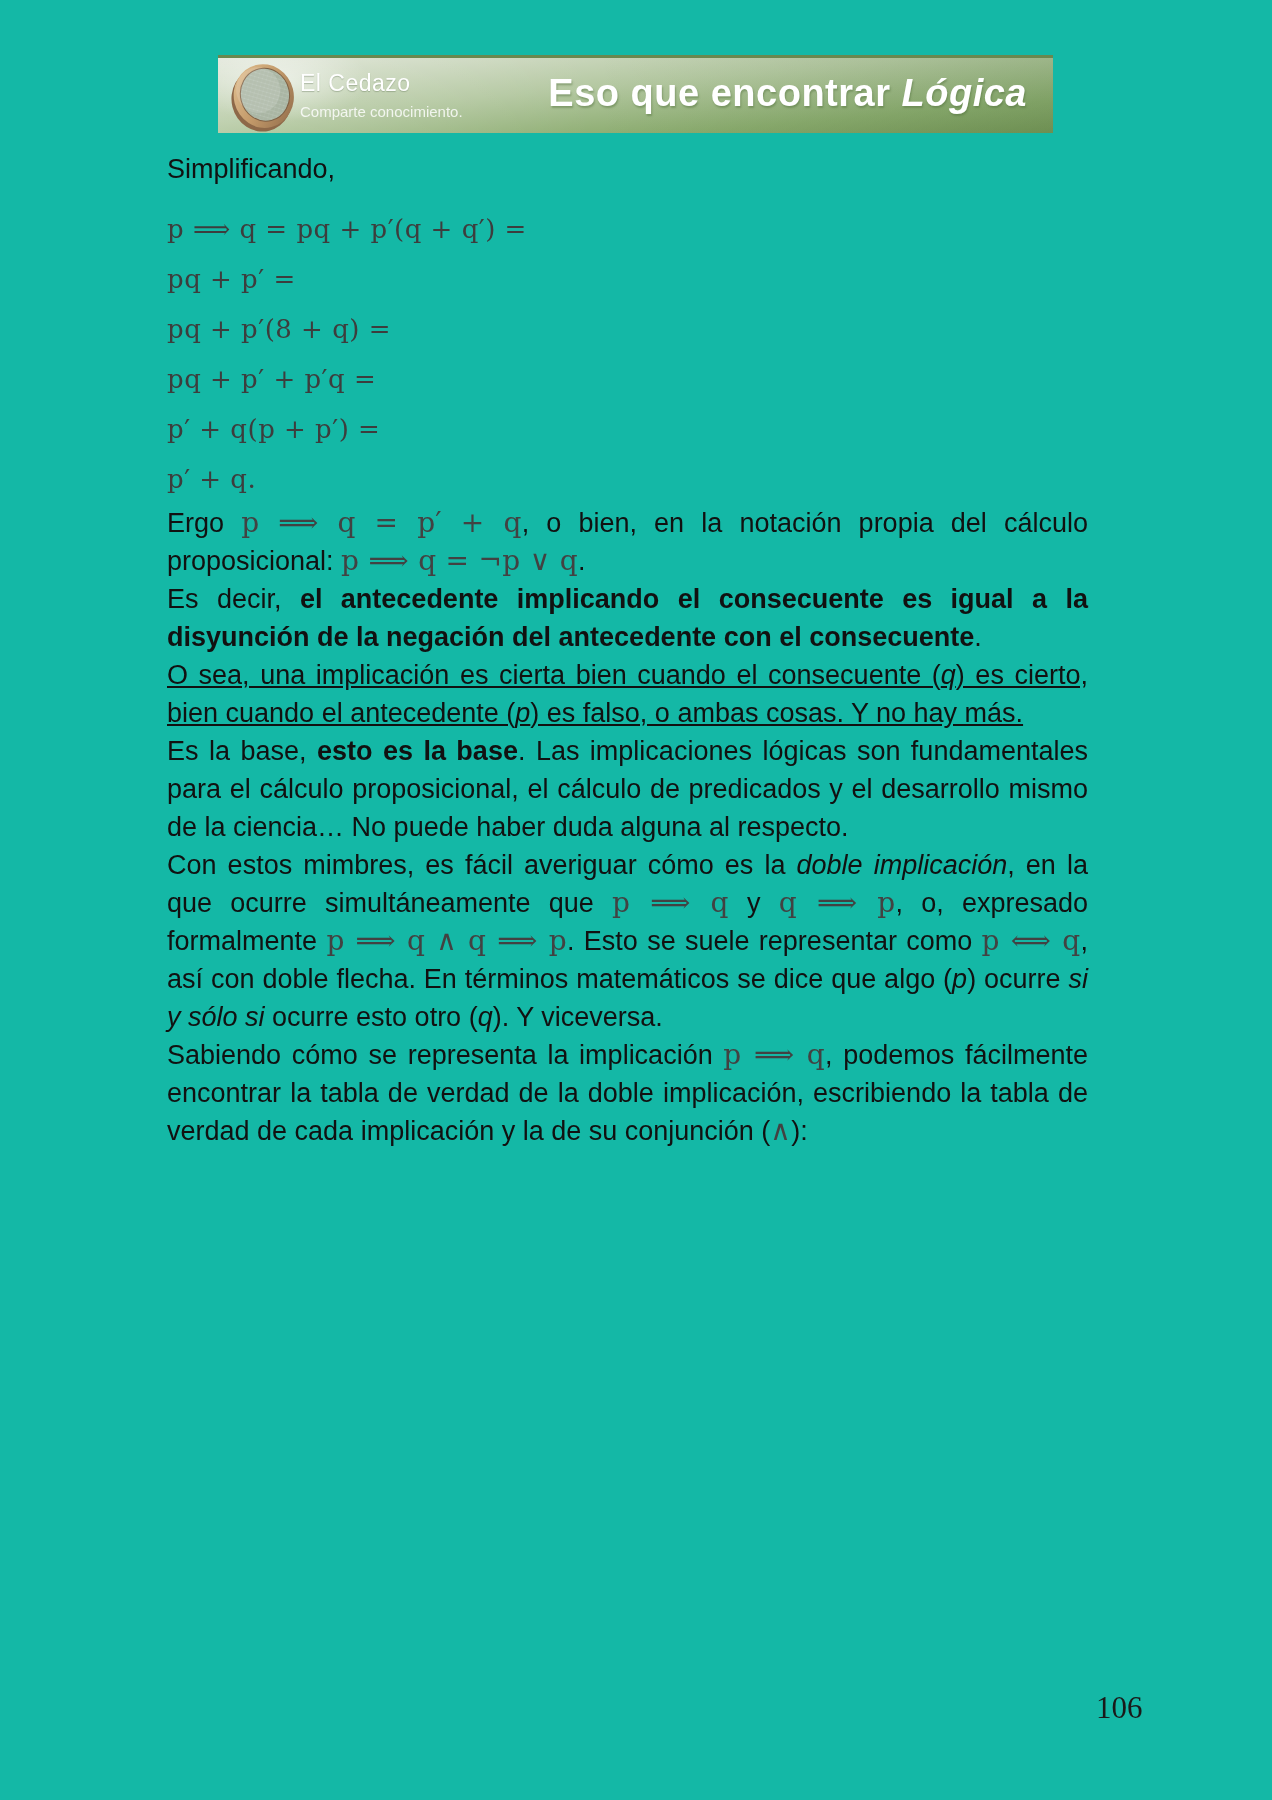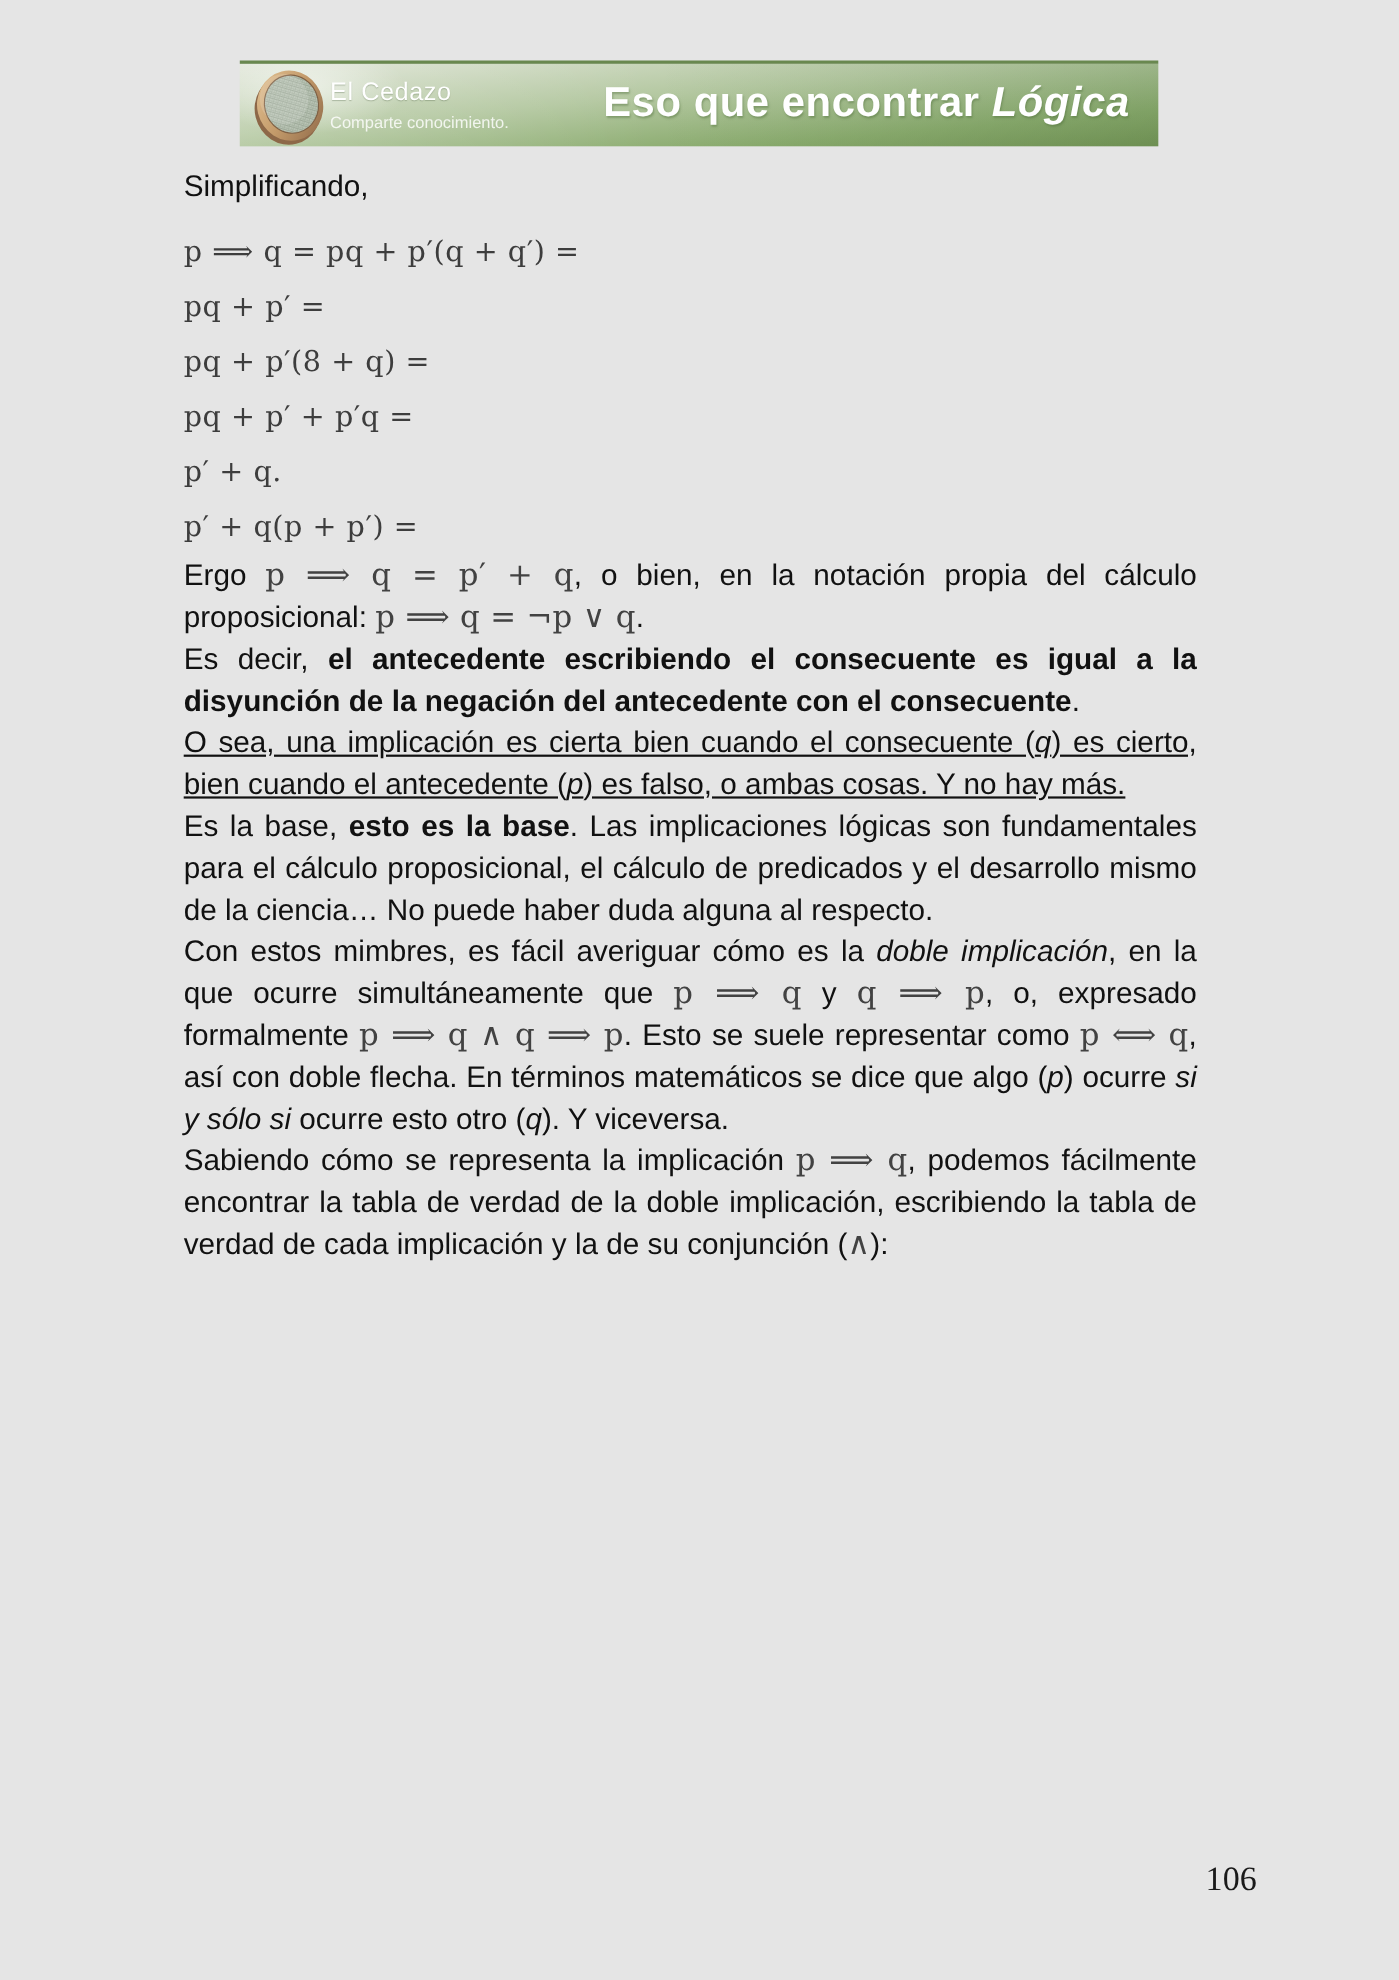--- a/index.html
+++ b/index.html
@@ -1,20 +1,20 @@
 <!DOCTYPE html>
 <html lang="es"><head>
 <meta charset="utf-8">
 <style>
   html, body { margin: 0; padding: 0; background: #ffffff; }
   .page {
     position: relative;
     width: 1272px;
     height: 1800px;
-    background: #e5e5e5;
+    background: #14b8a6;
     font-family: "Liberation Sans", sans-serif;
     color: #111111;
     overflow: hidden;
   }
 
   
   .banner {
     position: absolute;
     left: 218px;
     top: 55px;
@@ -145,26 +145,26 @@
   </div>
 
   <div class="body-text">
     <p class="intro">Simplificando,</p>
 
     <div class="equations">
         <div class="equation">p ⟹ q = pq + p′(q + q′) =</div>
         <div class="equation">pq + p′ =</div>
         <div class="equation">pq + p′(8 + q) =</div>
         <div class="equation">pq + p′ + p′q =</div>
+        <div class="equation">p′ + q(p + p′) =</div>
         <div class="equation">p′ + q.</div>
-        <div class="equation">p′ + q(p + p′) =</div>
       </div>
 
     <p class="para-ergo"><span class="run-r">Ergo  </span><span class="run-m">p ⟹ q = p′ + q</span><span class="run-r">, o bien, en la notación propia del cálculo proposicional:  </span><span class="run-m">p ⟹ q = ¬p ∨ q</span><span class="run-r">.</span></p>
-    <p class="para-es-decir"><span class="run-r">Es decir, </span><span class="run-b">el antecedente escribiendo el consecuente es igual a la disyunción de la negación del antecedente con el consecuente</span><span class="run-r">.</span></p>
+    <p class="para-es-decir"><span class="run-r">Es decir, </span><span class="run-b">el antecedente implicando el consecuente es igual a la disyunción de la negación del antecedente con el consecuente</span><span class="run-r">.</span></p>
     <p class="para-o-sea"><span class="run-r">O sea, una implicación es cierta bien cuando el consecuente (</span><span class="run-i">q</span><span class="run-r">) es cierto, bien cuando el antecedente (</span><span class="run-i">p</span><span class="run-r">) es falso, o ambas cosas. Y no hay más.</span></p>
     <p class="para-es-la-base"><span class="run-r">Es la base, </span><span class="run-b">esto es la base</span><span class="run-r">. Las implicaciones lógicas son fundamentales para el cálculo proposicional, el cálculo de predicados y el desarrollo mismo de la ciencia… No puede haber duda alguna al respecto.</span></p>
     <p class="para-con-estos"><span class="run-r">Con estos mimbres, es fácil averiguar cómo es la </span><span class="run-i">doble implicación</span><span class="run-r">, en la que ocurre simultáneamente que </span><span class="run-m">p ⟹ q</span><span class="run-r"> y </span><span class="run-m">q ⟹ p</span><span class="run-r">, o, expresado formalmente  </span><span class="run-m">p ⟹ q ∧ q ⟹ p</span><span class="run-r">. Esto se suele representar como </span><span class="run-m">p ⟺ q</span><span class="run-r">, así con doble flecha. En términos matemáticos se dice que algo (</span><span class="run-i">p</span><span class="run-r">) ocurre </span><span class="run-i">si y sólo si</span><span class="run-r"> ocurre esto otro (</span><span class="run-i">q</span><span class="run-r">). Y viceversa.</span></p>
     <p class="para-sabiendo"><span class="run-r">Sabiendo cómo se representa la implicación </span><span class="run-m">p ⟹ q</span><span class="run-r">, podemos fácilmente encontrar la tabla de verdad de la doble implicación, escribiendo la tabla de verdad de cada implicación y la de su conjunción (</span><span class="run-m">∧</span><span class="run-r">):</span></p>
   </div>
 
   <div class="page-number">106</div>
 </div>
 
 </body></html>

